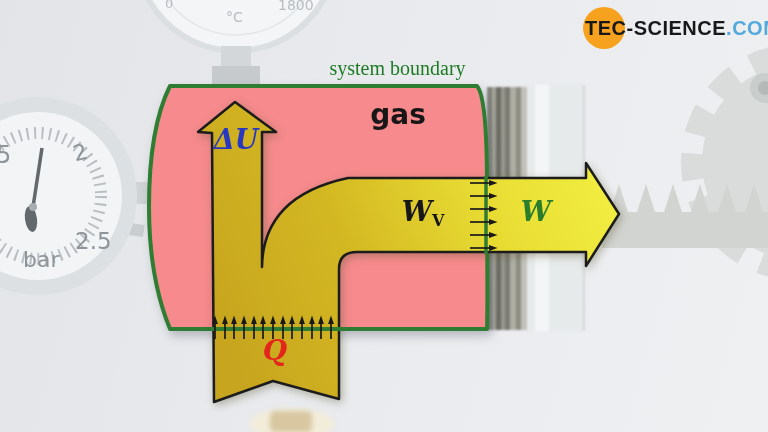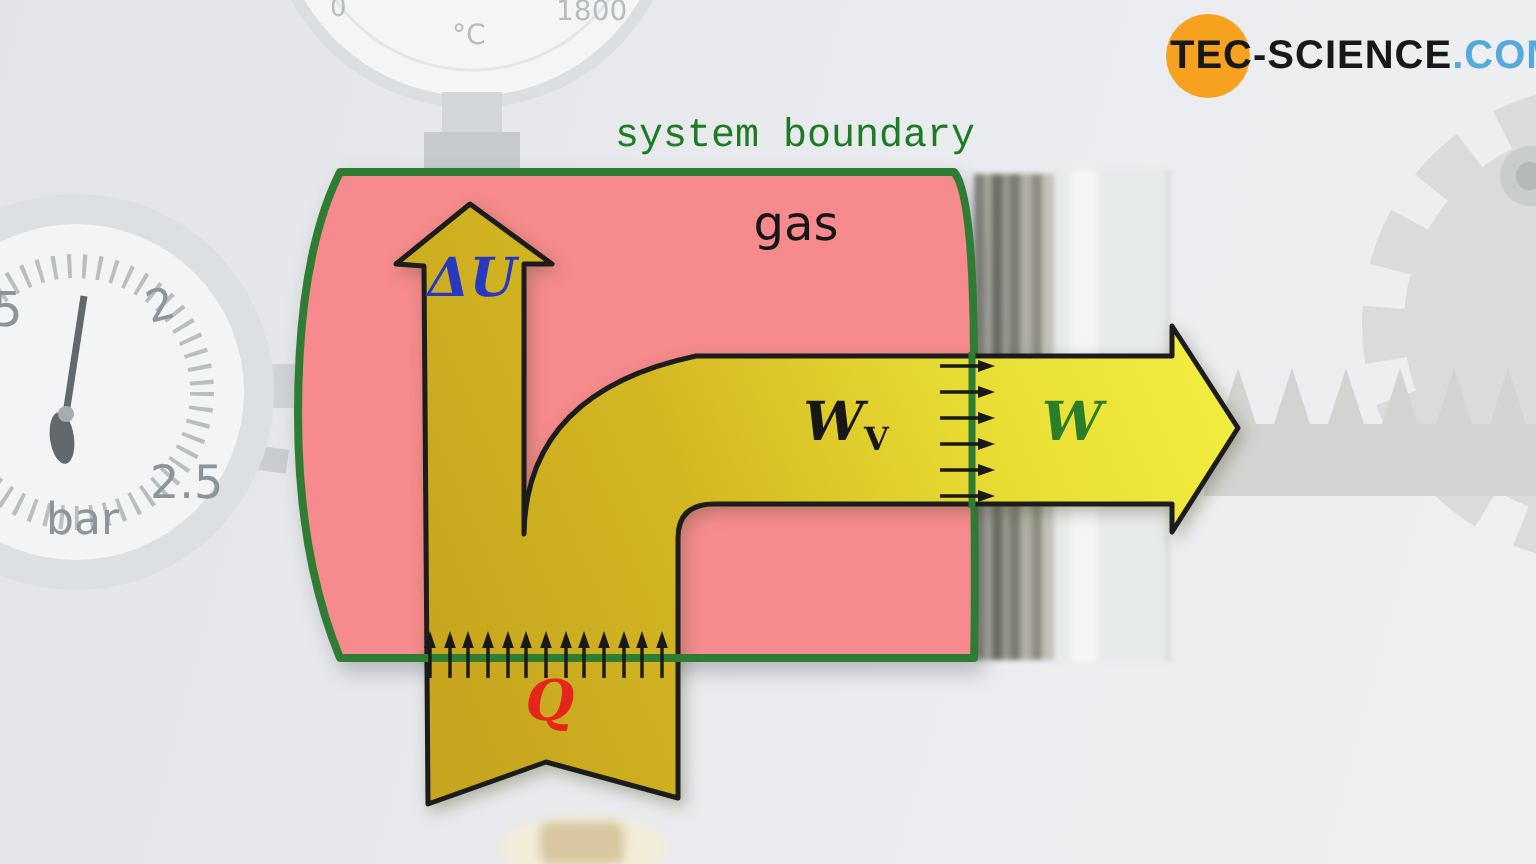--- a/index.html
+++ b/index.html
@@ -11,22 +11,22 @@
   .shadow-arrow{filter:drop-shadow(2px 3px 4px rgba(95,90,50,.40));}
   .blur2{filter:blur(2.5px);}
   .blur1{filter:blur(1.2px);}
   .lbl{position:absolute;font-family:"DejaVu Serif",serif;font-style:italic;font-weight:bold;text-align:center;}
   #lbl-du{left:204px;top:124px;width:64px;font-size:27px;color:#2838c0;}
   #lbl-wv{left:396px;top:196px;width:54px;font-size:27px;color:#171717;}
   #lbl-wv .sub{font-size:16px;font-style:normal;vertical-align:-5px;letter-spacing:0;}
   #lbl-w{left:518px;top:196px;width:36px;font-size:27px;color:#2a7d2b;}
   #lbl-q{left:258px;top:334px;width:34px;font-size:28px;color:#e4251b;}
   #lbl-gas{left:358px;top:98px;width:80px;font-family:"DejaVu Sans",sans-serif;font-style:normal;
-           font-weight:400;font-size:24px;color:#171717;}
-  #lbl-sysb{left:300px;top:57px;width:195px;font-family:Liberation Mono, monospace;font-style:normal;
+           font-weight:700;font-size:28px;color:#171717;}
+  #lbl-sysb{left:300px;top:57px;width:195px;font-family:Liberation Serif, serif;font-style:normal;
             font-weight:400;font-size:20px;color:#1e7b25;}
   #logo{position:absolute;left:583px;top:5px;height:44px;font-family:"Liberation Sans",sans-serif;
         font-weight:bold;font-size:20px;letter-spacing:.5px;white-space:nowrap;}
   #logo .circle{position:absolute;left:0;top:2px;width:42px;height:42px;border-radius:50%;
         background:#f6a21f;}
   #logo .text{position:relative;line-height:46px;margin-left:2px;color:#17181a;}
   #logo .tld{color:#55aadd;}
   .gauge-txt{font-family:"DejaVu Sans",sans-serif;fill:#8e959a;}
   .gauge-txt-faint{font-family:"DejaVu Sans",sans-serif;fill:#b7bcbf;}
 </style>

